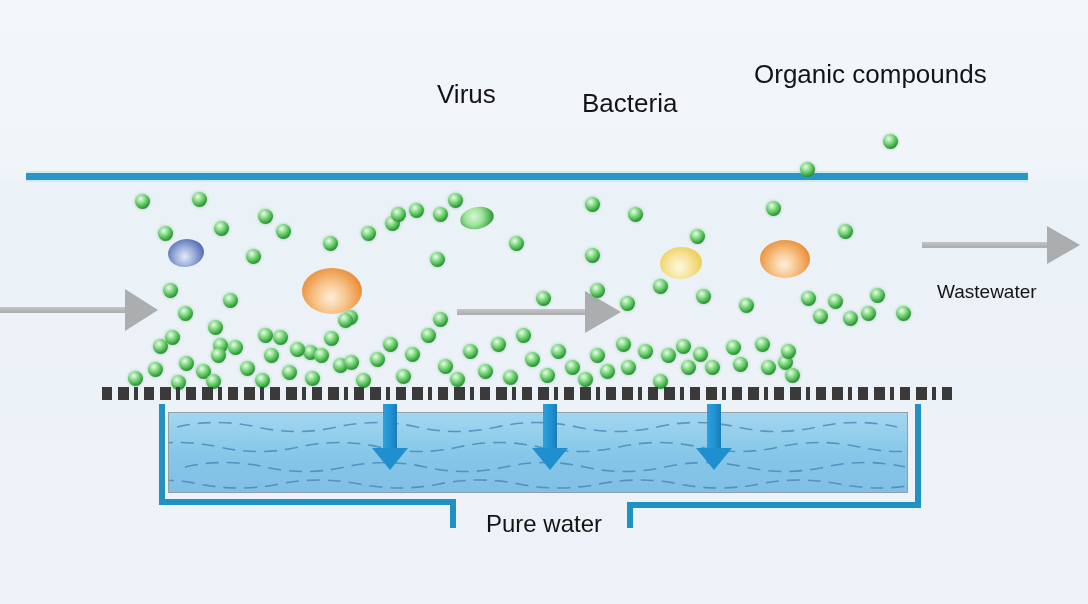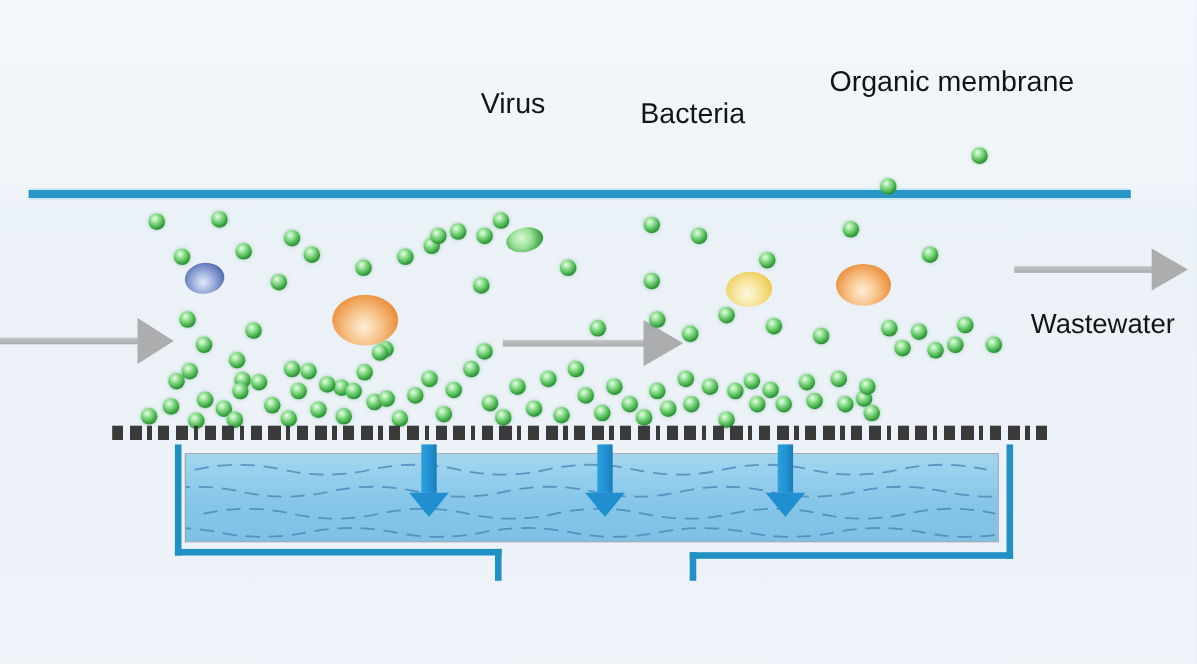--- a/index.html
+++ b/index.html
@@ -4,21 +4,21 @@
 <style>
   html,body{margin:0;padding:0;background:#dfe8f0;}
   .scene{
     position:relative;width:1088px;height:604px;overflow:hidden;
     background:linear-gradient(180deg,#f3f7fb 0%,#f0f5f9 27%,#eaf1f7 32%,#ecf2f8 70%,#eef3f8 100%);
     font-family:"Liberation Sans",sans-serif;color:#141414;
   }
   .lbl{position:absolute;white-space:nowrap;color:#141414;}
   .lbl-contaminant{font-size:26px;}
   .lbl-influent{font-size:31px;}
-  .lbl-wastewater{font-size:25px;}
+  .lbl-wastewater{font-size:19px;}
   .lbl-purewater{font-size:24px;}
   .title{
     position:absolute;left:0;top:556px;width:1088px;text-align:center;
     font-size:27px;font-weight:bold;letter-spacing:-0.4px;color:#0d0d0d;
   }
   
   .feed-line{
     position:absolute;left:26px;top:171px;width:1002px;height:11px;
     background:linear-gradient(180deg,#cdeaf5 0 2px,#2a96c8 2px 9px,#cdeaf5 9px 11px);
     border-radius:2px;
@@ -57,21 +57,21 @@
   .p-shaft{position:absolute;width:14px;height:44px;top:404px;background:linear-gradient(90deg,#2da0dd,#1f8fd0 60%,#1a7cb8);}
   .p-head{position:absolute;width:0;height:0;top:448px;border-left:18px solid transparent;border-right:18px solid transparent;border-top:22px solid #1f8fd0;}
 </style>
 </head>
 <body>
 
 <div class="scene">
 
   <div class="lbl lbl-contaminant" style="left:437px;top:79px;">Virus</div>
   <div class="lbl lbl-contaminant" style="left:582px;top:88px;text-align:center;">Bacteria</div>
-  <div class="lbl lbl-contaminant" style="left:754px;top:59px;">Organic membrane</div>
+  <div class="lbl lbl-contaminant" style="left:754px;top:59px;">Organic compounds</div>
 
   <div class="feed-line"></div>
 
   <div class="g-shaft" style="left:0;top:307px;width:127px;"></div>
   <div class="g-head" style="left:125px;top:289px;"></div>
 
   <div class="g-shaft" style="left:457px;top:309px;width:130px;"></div>
   <div class="g-head" style="left:585px;top:291px;border-left-width:36px;"></div>
 
   <div class="g-shaft" style="left:922px;top:242px;width:127px;"></div>
@@ -210,15 +210,16 @@
     </svg>
   </div>
 
   <div class="p-shaft" style="left:383px;"></div>
   <div class="p-head" style="left:372px;"></div>
   <div class="p-shaft" style="left:543px;"></div>
   <div class="p-head" style="left:532px;"></div>
   <div class="p-shaft" style="left:707px;"></div>
   <div class="p-head" style="left:696px;"></div>
 
+  <div class="lbl lbl-purewater" style="left:486px;top:510px;">Pure water</div>
 
 
 </div>
 
 </body></html>

